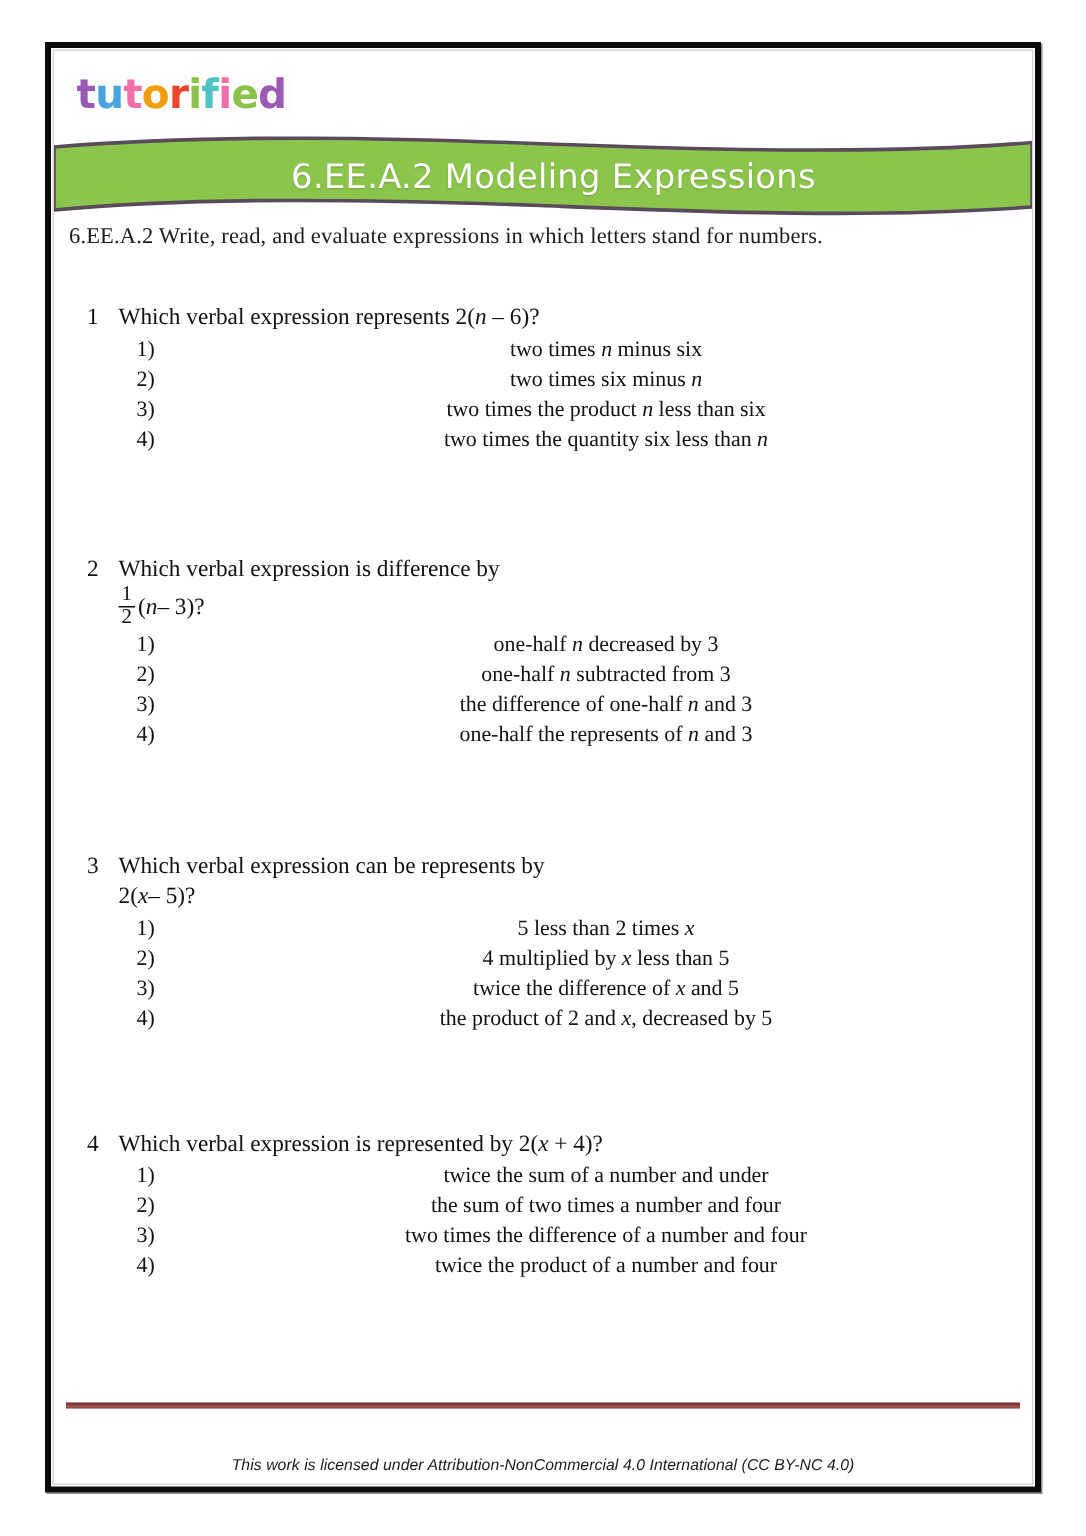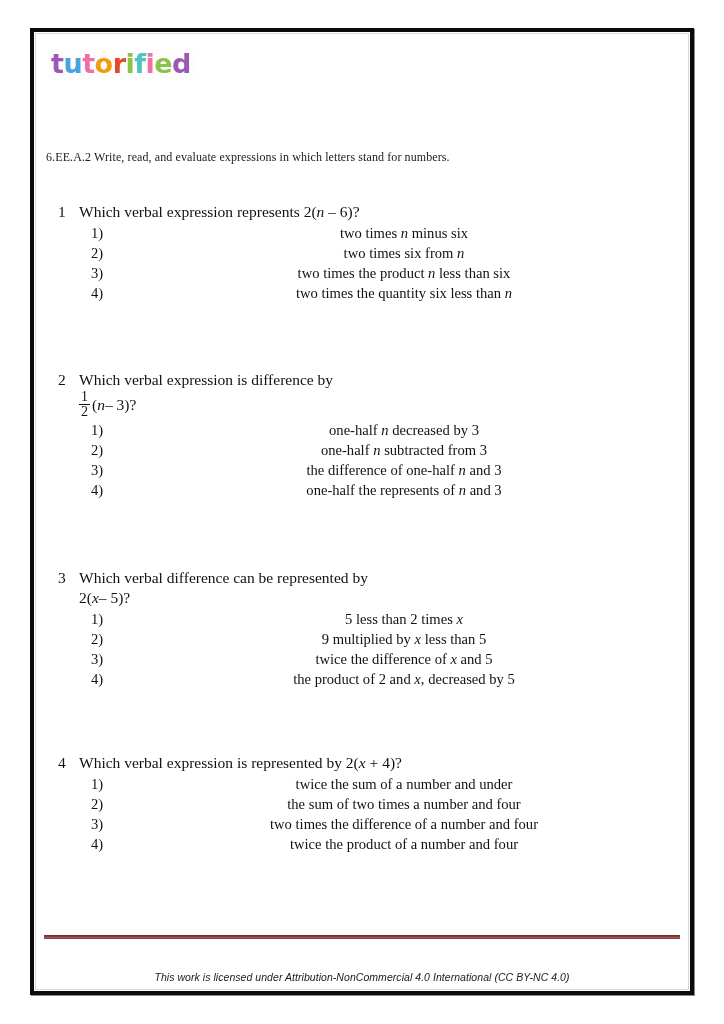--- a/index.html
+++ b/index.html
@@ -92,21 +92,21 @@
     box-sizing: border-box;
   }
 
   
   .standard {
     position: absolute;
     left: 10px;
     top: 116px;
     width: 560px;
     font-family: "Liberation Serif", serif;
-    font-size: 12px;
+    font-size: 15px;
     color: #1b1b1b;
     letter-spacing: 0.1px;
   }
 
   
   .questions {
     position: absolute;
     left: 0;
     top: 168px;
     width: 100%;
@@ -194,37 +194,43 @@
 </head>
 <body>
 
 <div class="page">
   <div class="page-inner">
 
     <div class="logo-wrap">
       <div class="logo" id="logo"><span style="color: rgb(155, 89, 182);">t</span><span style="color: rgb(74, 163, 223);">u</span><span style="color: rgb(240, 111, 168);">t</span><span style="color: rgb(243, 156, 18);">o</span><span style="color: rgb(232, 69, 44);">r</span><span style="color: rgb(139, 195, 74);">i</span><span style="color: rgb(77, 195, 195);">f</span><span style="color: rgb(240, 111, 168);">i</span><span style="color: rgb(139, 195, 74);">e</span><span style="color: rgb(155, 89, 182);">d</span></div>
     </div>
 
+    <div class="banner">
+      <svg viewBox="0 0 654 58" preserveAspectRatio="none">
+        <path id="ribbon" d="M0,9 C110,0 230,3 330,7 C440,11 560,14 654,6 L654,49 C545,57 430,52 325,48 C215,44 95,42 0,51 Z" fill="#8cc54b" stroke="#5b4a5c" stroke-width="2.4"></path>
+      </svg>
+      <div class="banner-title">6.EE.A.2 Modeling Expressions</div>
+    </div>
 
     <div class="standard">6.EE.A.2 Write, read, and evaluate expressions in which letters stand for numbers.</div>
 
     <div class="questions" id="questions">
         <div class="question" style="position: absolute; top: 0px; left: 0px; right: 0px;">
           <div class="q-head">
             <div class="q-num">1</div>
             <div class="q-text"><span>Which verbal expression represents 2(</span><i class="v">n</i><span> – 6)?</span></div>
           </div>
           <div class="options">
             <div class="opt">
               <div class="opt-num">1)</div>
               <div class="opt-text"><span>two times </span><i class="v">n</i><span> minus six</span></div>
             </div>
             <div class="opt">
               <div class="opt-num">2)</div>
-              <div class="opt-text"><span>two times six from </span><i class="v">n</i></div>
+              <div class="opt-text"><span>two times six minus </span><i class="v">n</i></div>
             </div>
             <div class="opt">
               <div class="opt-num">3)</div>
               <div class="opt-text"><span>two times the product </span><i class="v">n</i><span> less than six</span></div>
             </div>
             <div class="opt">
               <div class="opt-num">4)</div>
               <div class="opt-text"><span>two times the quantity six less than </span><i class="v">n</i></div>
             </div>
           </div>
@@ -258,35 +264,35 @@
             </div>
             <div class="opt">
               <div class="opt-num">4)</div>
               <div class="opt-text"><span>one-half the represents of </span><i class="v">n</i><span> and 3</span></div>
             </div>
           </div>
         </div>
         <div class="question" style="position: absolute; top: 366px; left: 0px; right: 0px;">
           <div class="q-head">
             <div class="q-num">3</div>
-            <div class="q-text"><span>Which verbal difference can be represented by</span></div>
+            <div class="q-text"><span>Which verbal expression can be represents by</span></div>
           </div>
           <div class="q-extra">
             <span>2(</span>
             <i class="v">x</i>
             <span> – 5)?</span>
           </div>
           <div class="options">
             <div class="opt">
               <div class="opt-num">1)</div>
               <div class="opt-text"><span>5 less than 2 times </span><i class="v">x</i></div>
             </div>
             <div class="opt">
               <div class="opt-num">2)</div>
-              <div class="opt-text"><span>9 multiplied by </span><i class="v">x</i><span> less than 5</span></div>
+              <div class="opt-text"><span>4 multiplied by </span><i class="v">x</i><span> less than 5</span></div>
             </div>
             <div class="opt">
               <div class="opt-num">3)</div>
               <div class="opt-text"><span>twice the difference of </span><i class="v">x</i><span> and 5</span></div>
             </div>
             <div class="opt">
               <div class="opt-num">4)</div>
               <div class="opt-text"><span>the product of 2 and </span><i class="v">x</i><span>, decreased by 5</span></div>
             </div>
           </div>

